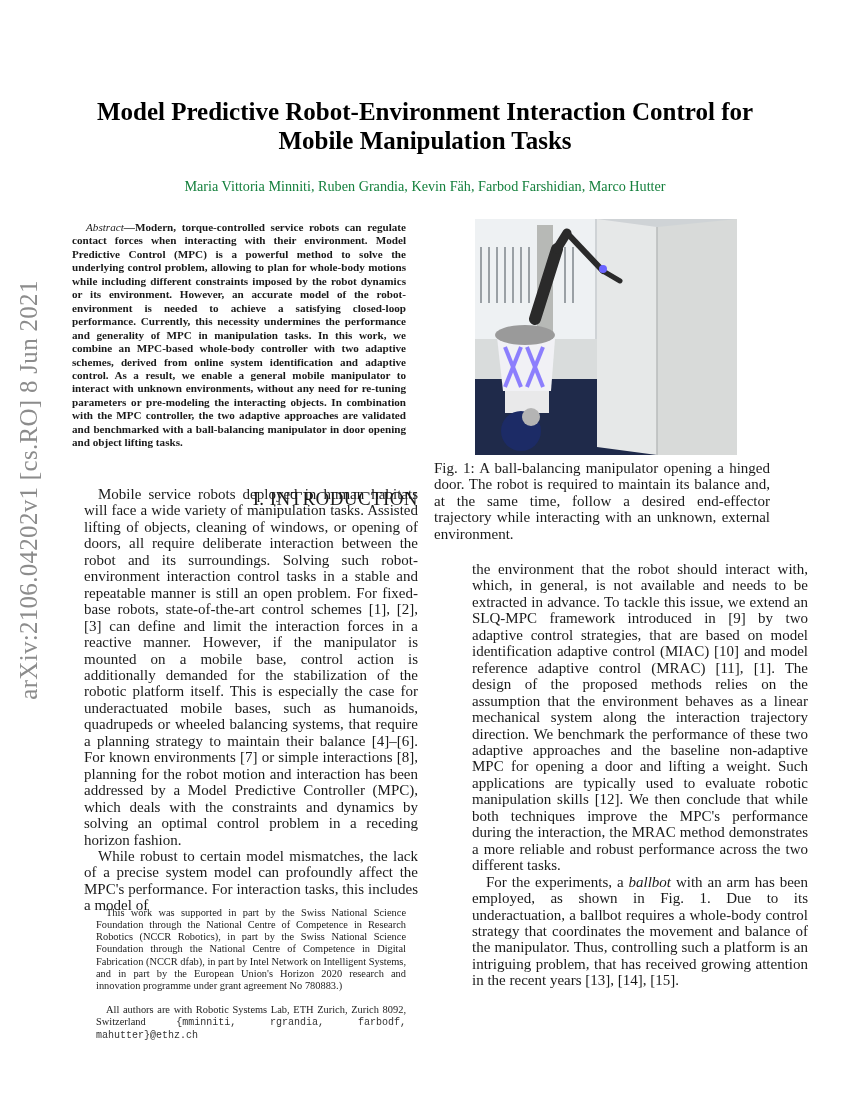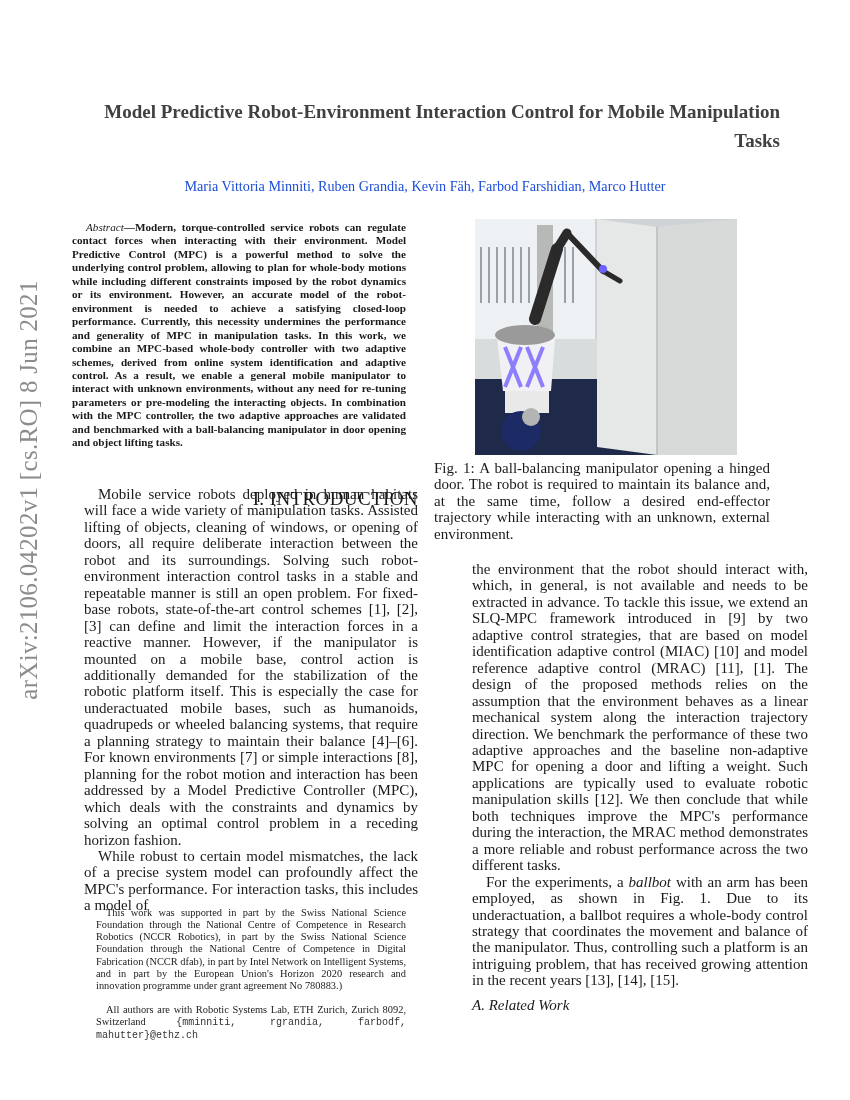--- a/index.html
+++ b/index.html
@@ -1,20 +1,20 @@
 <!DOCTYPE html>
 <html><head>
   <meta charset="utf-8">
   <style>
     html, body { margin: 0; padding: 0; background: #ffffff; }
     body { width: 850px; height: 1100px; position: relative; overflow: hidden; color: #1a1a1a; font-family: "Liberation Serif", "DejaVu Serif", serif; }
     .arxiv { position: absolute; left: 4px; top: 300px; width: 50px; height: 380px; }
     .arxiv span { position: absolute; left: 50%; top: 50%; transform: translate(-50%, -50%) rotate(-90deg); white-space: nowrap; font-size: 25px; color: #8c8c8c; letter-spacing: 0.3px; }
-    .title { position: absolute; left: 70px; width: 710px; top: 97px; text-align: right; font-weight: bold; font-size: 19px; line-height: 29px; color: #404040; }
-    .authors { position: absolute; left: 70px; width: 710px; top: 178px; text-align: center; font-size: 14.2px; color: #1d4ed8; }
+    .title { position: absolute; left: 70px; width: 710px; top: 97px; text-align: center; font-weight: bold; font-size: 25px; line-height: 29px; color: #000000; }
+    .authors { position: absolute; left: 70px; width: 710px; top: 178px; text-align: center; font-size: 14.2px; color: #15803d; }
     .col { position: absolute; text-align: justify; font-size: 15px; line-height: 16.45px; color: #1a1a1a; }
     .col p { margin: 0; }
     .indent { text-indent: 14px; }
     .abstract { left: 72px; width: 334px; top: 221px; font-weight: bold; font-size: 11.15px; line-height: 13.45px; hyphens: manual; }
     .abstract i { font-weight: normal; }
     .section-head { position: absolute; left: 84px; width: 334px; top: 488px; text-align: right; font-size: 19px; letter-spacing: 0.4px; font-family: Liberation Serif, serif; }
     .intro { left: 84px; width: 334px; top: 486px; }
     .footnote { position: absolute; left: 84px; width: 334px; top: 895px; font-size: 10.4px; line-height: 12.15px; text-align: justify; color: #222; }
     .footnote p { margin: 12px; text-indent: 10px; }
     .mono { font-family: "Liberation Mono", "DejaVu Sans Mono", monospace; font-size: 10px; color: #333; }
@@ -91,14 +91,13 @@
   </svg>
 </div>
 
 <div class="col caption">
   <p>Fig. 1: A ball-balancing manipulator opening a hinged door. The robot is required to maintain its balance and, at the same time, follow a desired end-effector trajectory while interacting with an unknown, external environment.</p>
 </div>
 
 <div class="col right-body">
   <p>the environment that the robot should interact with, which, in general, is not available and needs to be extracted in advance. To tackle this issue, we extend an SLQ-MPC framework introduced in [9] by two adaptive control strategies, that are based on model identification adaptive control (MIAC) [10] and model reference adaptive control (MRAC) [11], [1]. The design of the proposed methods relies on the assumption that the environment behaves as a linear mechanical system along the interaction trajectory direction. We benchmark the performance of these two adaptive approaches and the baseline non-adaptive MPC for opening a door and lifting a weight. Such applications are typically used to evaluate robotic manipulation skills [12]. We then conclude that while both techniques improve the MPC's performance during the interaction, the MRAC method demonstrates a more reliable and robust performance across the two different tasks.</p>
   <p class="indent"><span>For the experiments, a </span><i>ballbot</i><span> with an arm has been employed, as shown in Fig. 1. Due to its underactuation, a ballbot requires a whole-body control strategy that coordinates the movement and balance of the manipulator. Thus, controlling such a platform is an intriguing problem, that has received growing attention in the recent years [13], [14], [15].</span></p>
-  <p class="subsection">A. Related Work</p>
 </div>
 
 </body></html>

